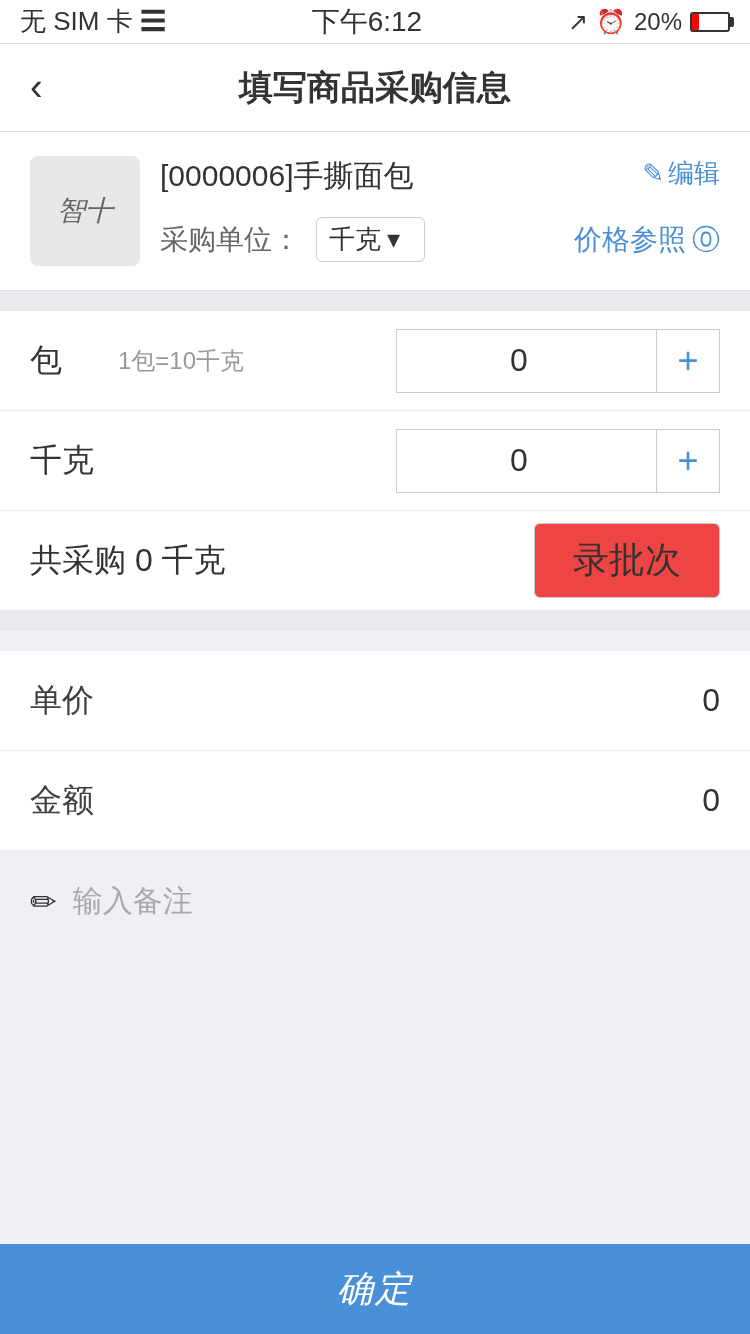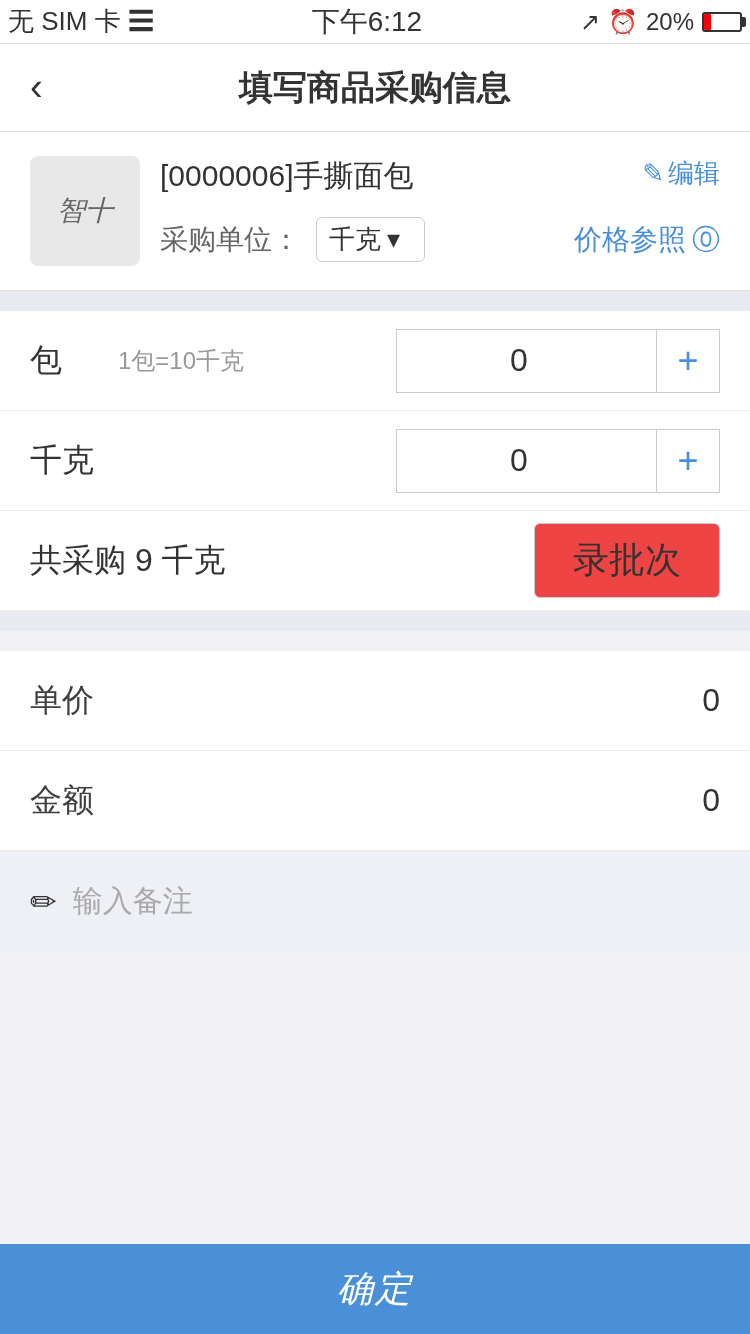--- a/index.html
+++ b/index.html
@@ -14,21 +14,21 @@
     }
 
     
     .status-bar {
       width: 750px;
       height: 44px;
       background: #fff;
       display: flex;
       align-items: center;
       justify-content: space-between;
-      padding: 0 8px;
+      padding: 0 20px;
       font-size: 26px;
       color: #333;
       border-bottom: 1px solid #e0e0e0;
     }
     .status-left { display: flex; align-items: center; gap: 8px; font-size: 26px; }
     .status-center { font-size: 28px; font-weight: 500; }
     .status-right { display: flex; align-items: center; gap: 8px; font-size: 24px; }
     .battery-icon {
       width: 40px;
       height: 20px;
@@ -352,21 +352,21 @@
     <div class="input-row">
       <span class="input-label">千克</span>
       <div class="input-right">
         <input class="qty-input" type="number" value="0" style="">
         <div class="plus-btn">+</div>
       </div>
     </div>
   </div>
 
   <div class="summary-row">
-    <span class="summary-text">共采购 9 千克</span>
+    <span class="summary-text">共采购 0 千克</span>
     <button class="record-btn">录批次</button>
   </div>
 
   <div class="separator"></div>
 
   <div class="info-section">
     <div class="info-row">
       <span class="info-label">单价</span>
       <span class="info-value">0</span>
     </div>

